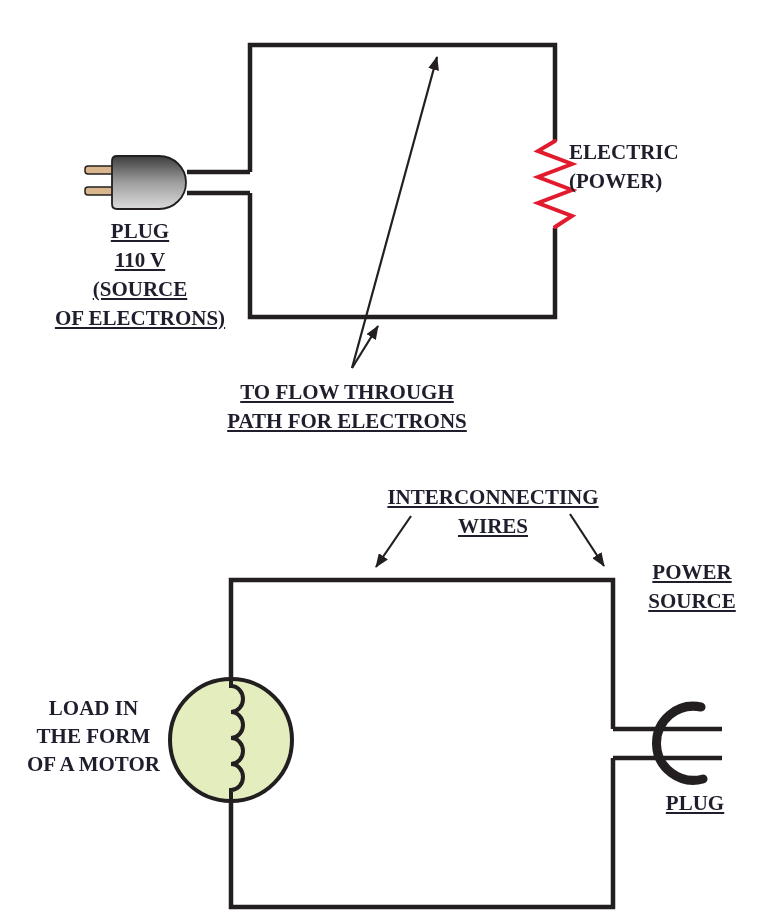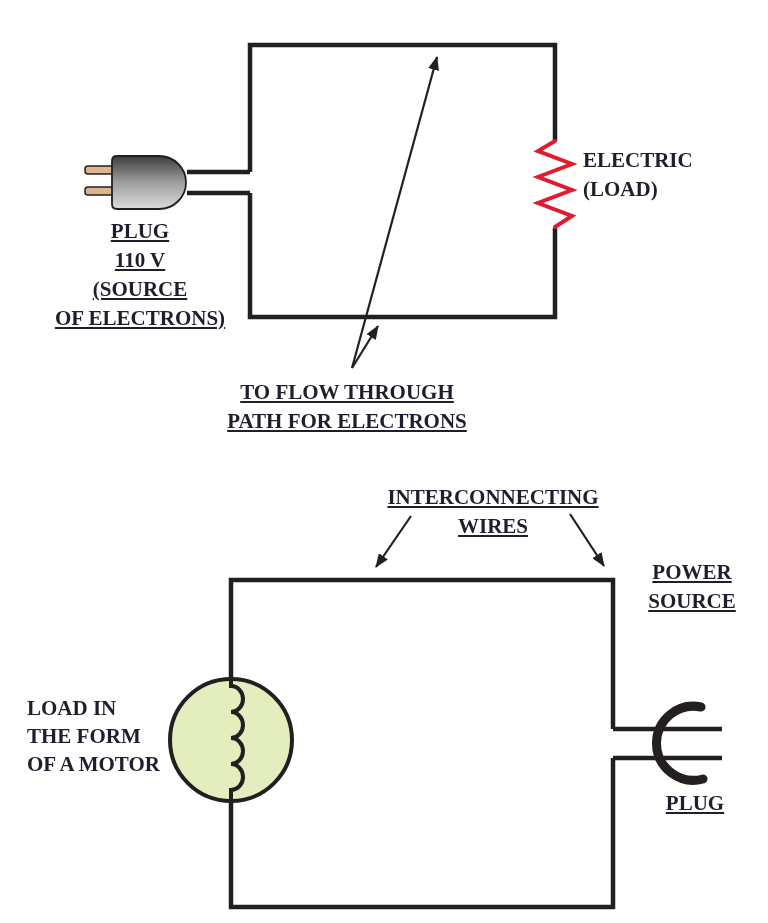--- a/index.html
+++ b/index.html
@@ -13,21 +13,21 @@
   svg.diagram { position:absolute; left:0; top:0; }
   .label {
     position:absolute;
     color:#1e1e2d;
     font-weight:bold;
     font-size:21px;
     line-height:29px;
     white-space:nowrap;
   }
   .label.center { transform:translateX(-50%); text-align:center;text-decoration:underline; }
-  .label.right  { text-align:left; }
+  .label.right  { text-align:center; }
   .label.left   { text-align:left; }
 </style>
 </head>
 <body>
 
 <div class="canvas">
 
   <svg class="diagram" width="768" height="923" viewBox="0 0 768 923">
     <defs>
       <linearGradient id="plugGrad" x1="0" y1="0" x2="0" y2="1">
@@ -63,23 +63,23 @@
     <line x1="570" y1="514" x2="604" y2="566" stroke-width="2.2" marker-end="url(#arrowhead)" stroke="#231f20"></line>
   </svg>
 
   <div class="label center" style="left:140px; top:217px;">
     <div>PLUG</div>
     <div>110 V</div>
     <div>(SOURCE</div>
     <div>OF ELECTRONS)</div>
   </div>
 
-  <div class="label left" style="left:583px; top:138px;margin-top:8px;">
+  <div class="label left" style="left:569px; top:138px;">
     <div>ELECTRIC</div>
-    <div>(LOAD)</div>
+    <div>(POWER)</div>
   </div>
 
   <div class="label center" style="left:347px; top:378px;">
     <div>TO FLOW THROUGH</div>
     <div>PATH FOR ELECTRONS</div>
   </div>
 
   <div class="label center" style="left:493px; top:483px;text-align:center;">
     <div>INTERCONNECTING</div>
     <div>WIRES</div>

